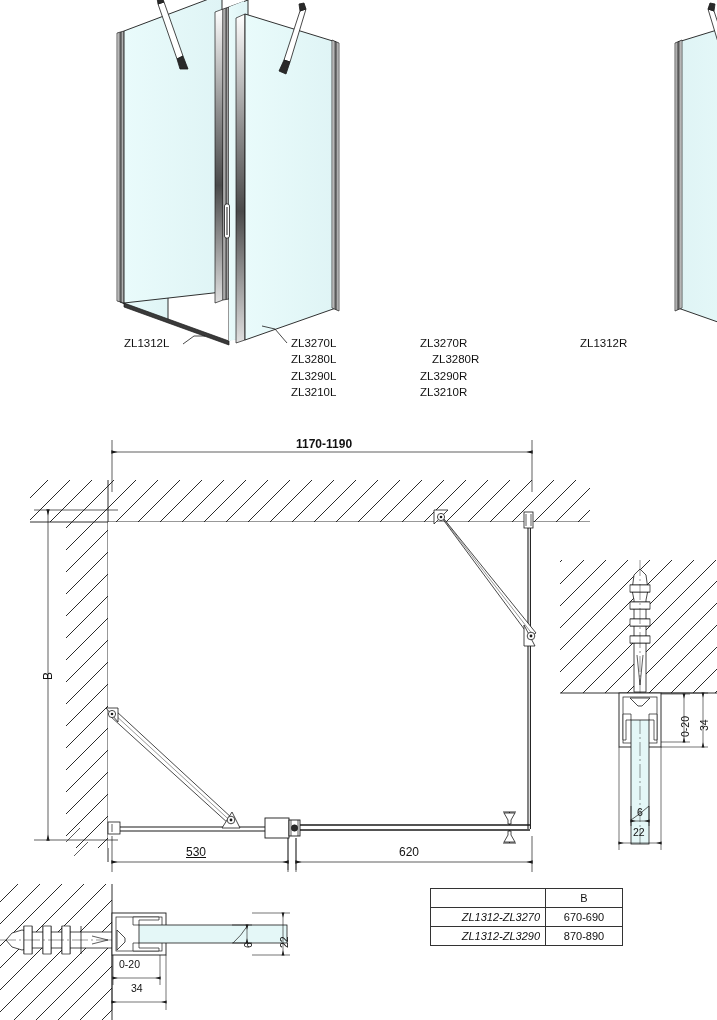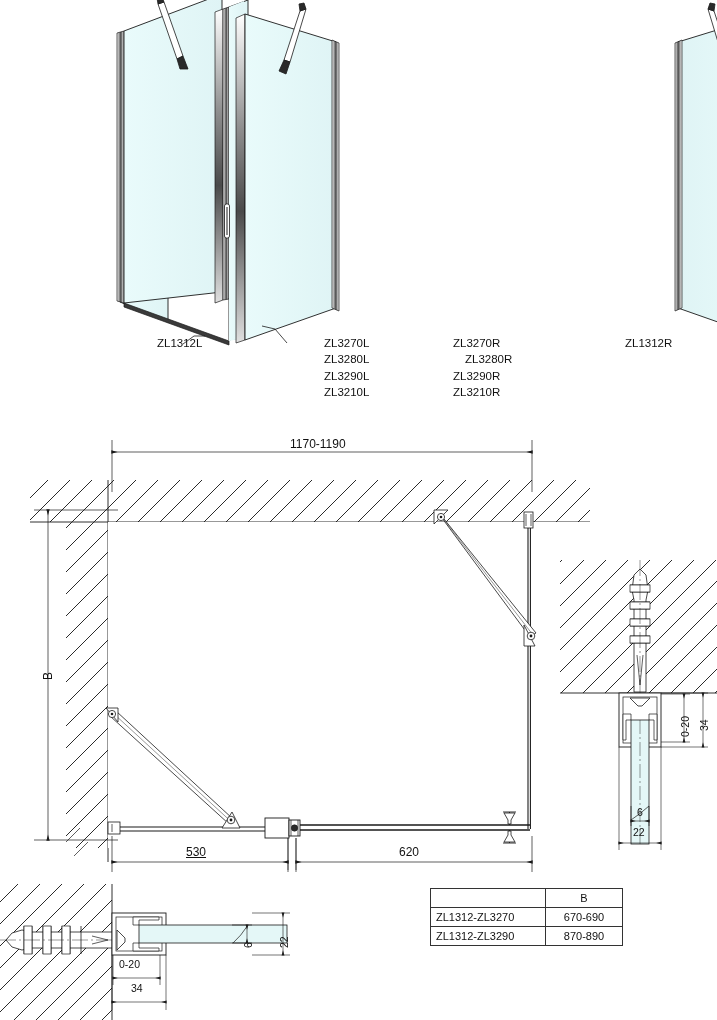--- a/index.html
+++ b/index.html
@@ -10,21 +10,20 @@
   }
   .stage{position:absolute;left:0;top:0;width:717px;height:1020px;}
   svg{display:block;}
   .lbl{
     position:absolute;
     font-family:"Liberation Sans", sans-serif;
     font-size:11.5px;
     color:#111111;
     white-space:nowrap;
     letter-spacing:0px;
-    margin-left:33px;
   }
   .dim{
     position:absolute;
     font-family:"Liberation Sans", sans-serif;
     font-size:12px;
     color:#111111;
     white-space:nowrap;
   }
   .dim-sm{
     position:absolute;
@@ -44,21 +43,21 @@
   }
   .spec-table td,.spec-table th{
     border:1px solid #333;
     padding:1px 5px;
     text-align:center;
     font-weight:normal;
     height:16px;
     line-height:15px;
     color:#111;
   }
-  .spec-table .c0{width:104px;text-align:left;}
+  .spec-table .c0{width:104px;text-align:right;font-style:italic;}
   .spec-table .c1{width:66px;text-align:center;}
   .spec-table thead td{height:16px;}
 </style>
 </head>
 <body>
 
 <div class="stage">
 
 <svg width="717" height="1020" viewBox="0 0 717 1020">
   <defs>
@@ -381,27 +380,27 @@
 
   </g>
 </svg>
 
 <div class="lbl" style="left:124px;top:337px;">ZL1312L</div>
 <div class="lbl" style="left:291px;top:337px;">ZL3270L</div>
 <div class="lbl" style="left:291px;top:353px;">ZL3280L</div>
 <div class="lbl" style="left:291px;top:370px;">ZL3290L</div>
 <div class="lbl" style="left:291px;top:386px;">ZL3210L</div>
 
-<div class="lbl" style="left:592px;top:337px;">ZL1312R</div>
+<div class="lbl" style="left:580px;top:337px;">ZL1312R</div>
 <div class="lbl" style="left:420px;top:337px;">ZL3270R</div>
 <div class="lbl" style="left:432px;top:353px;">ZL3280R</div>
 <div class="lbl" style="left:420px;top:370px;">ZL3290R</div>
 <div class="lbl" style="left:420px;top:386px;text-align:center;">ZL3210R</div>
 
-<div class="dim" style="left:290px;top:437px;">1170-1190</div>
+<div class="dim" style="left:296px;top:437px;font-weight:bold;">1170-1190</div>
 <div class="dim rot90" style="left:41px;top:680px;">B</div>
 <div class="dim" style="left:186px;top:845px;text-decoration:underline;">530</div>
 <div class="dim" style="left:399px;top:845px;">620</div>
 
 <div class="dim-sm rot90" style="left:679px;top:737px;">0-20</div>
 <div class="dim-sm rot90" style="left:698px;top:731px;">34</div>
 <div class="dim-sm" style="left:637px;top:806px;">6</div>
 <div class="dim-sm" style="left:633px;top:826px;">22</div>
 
 <div class="dim-sm" style="left:119px;top:958px;">0-20</div>

